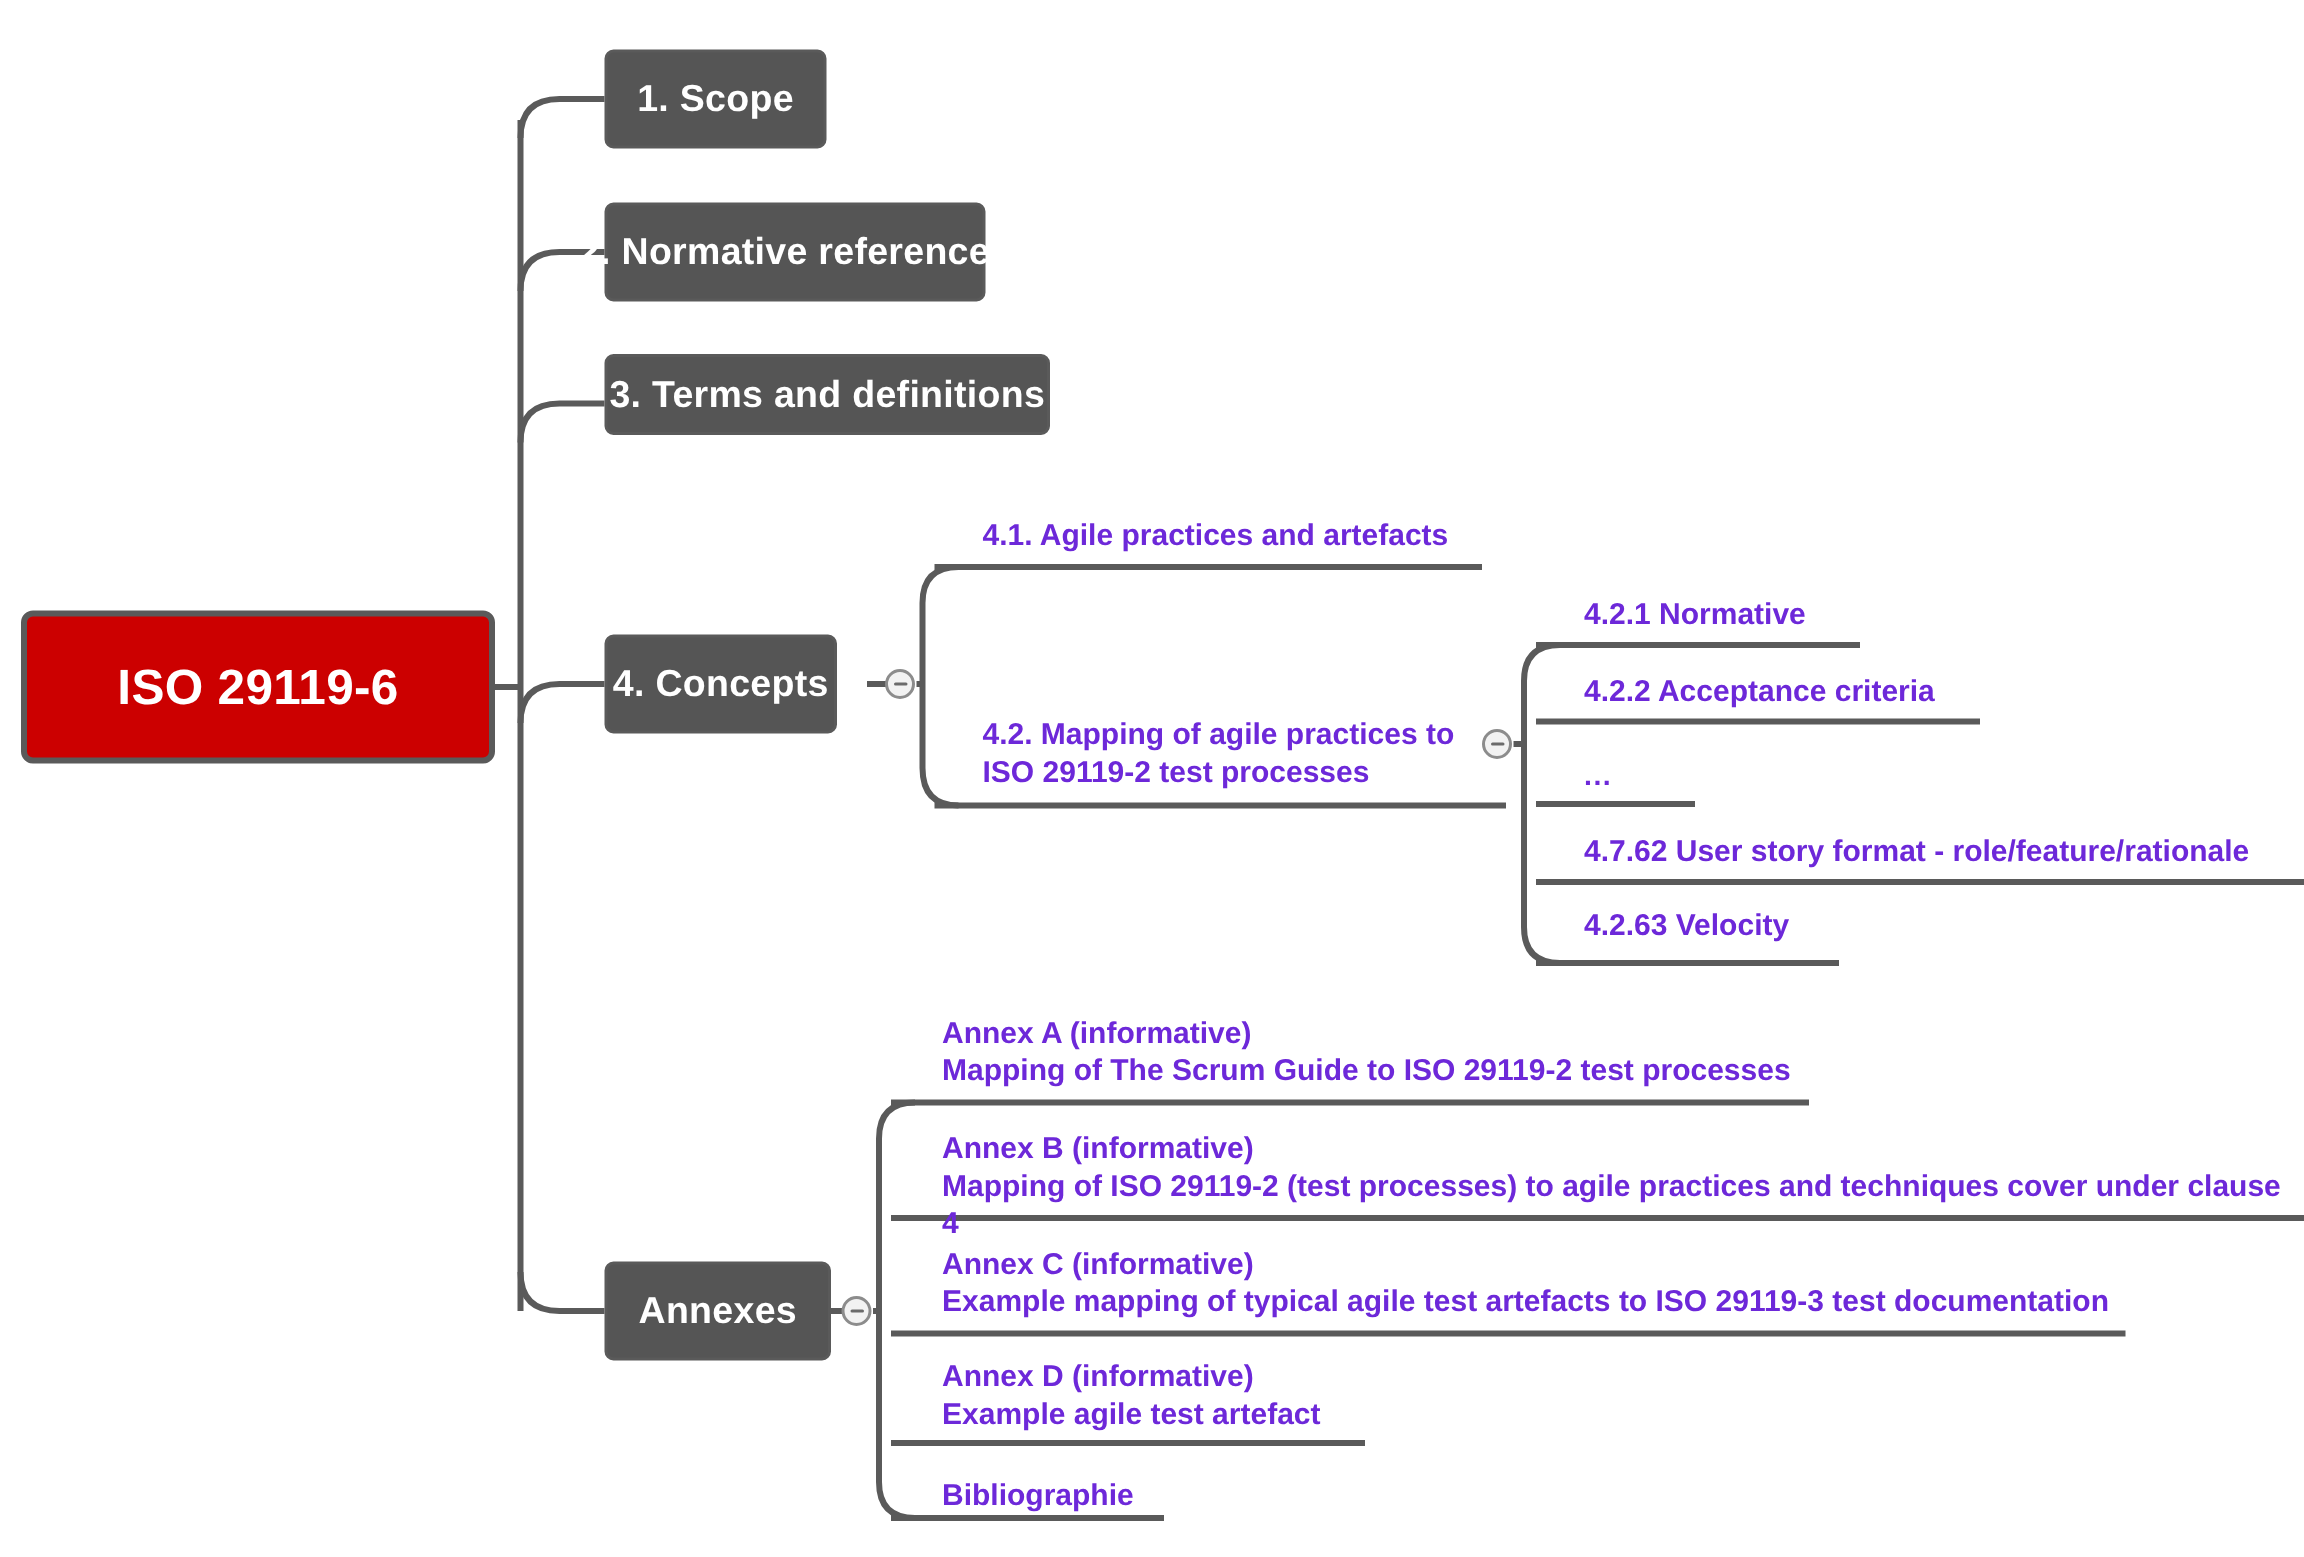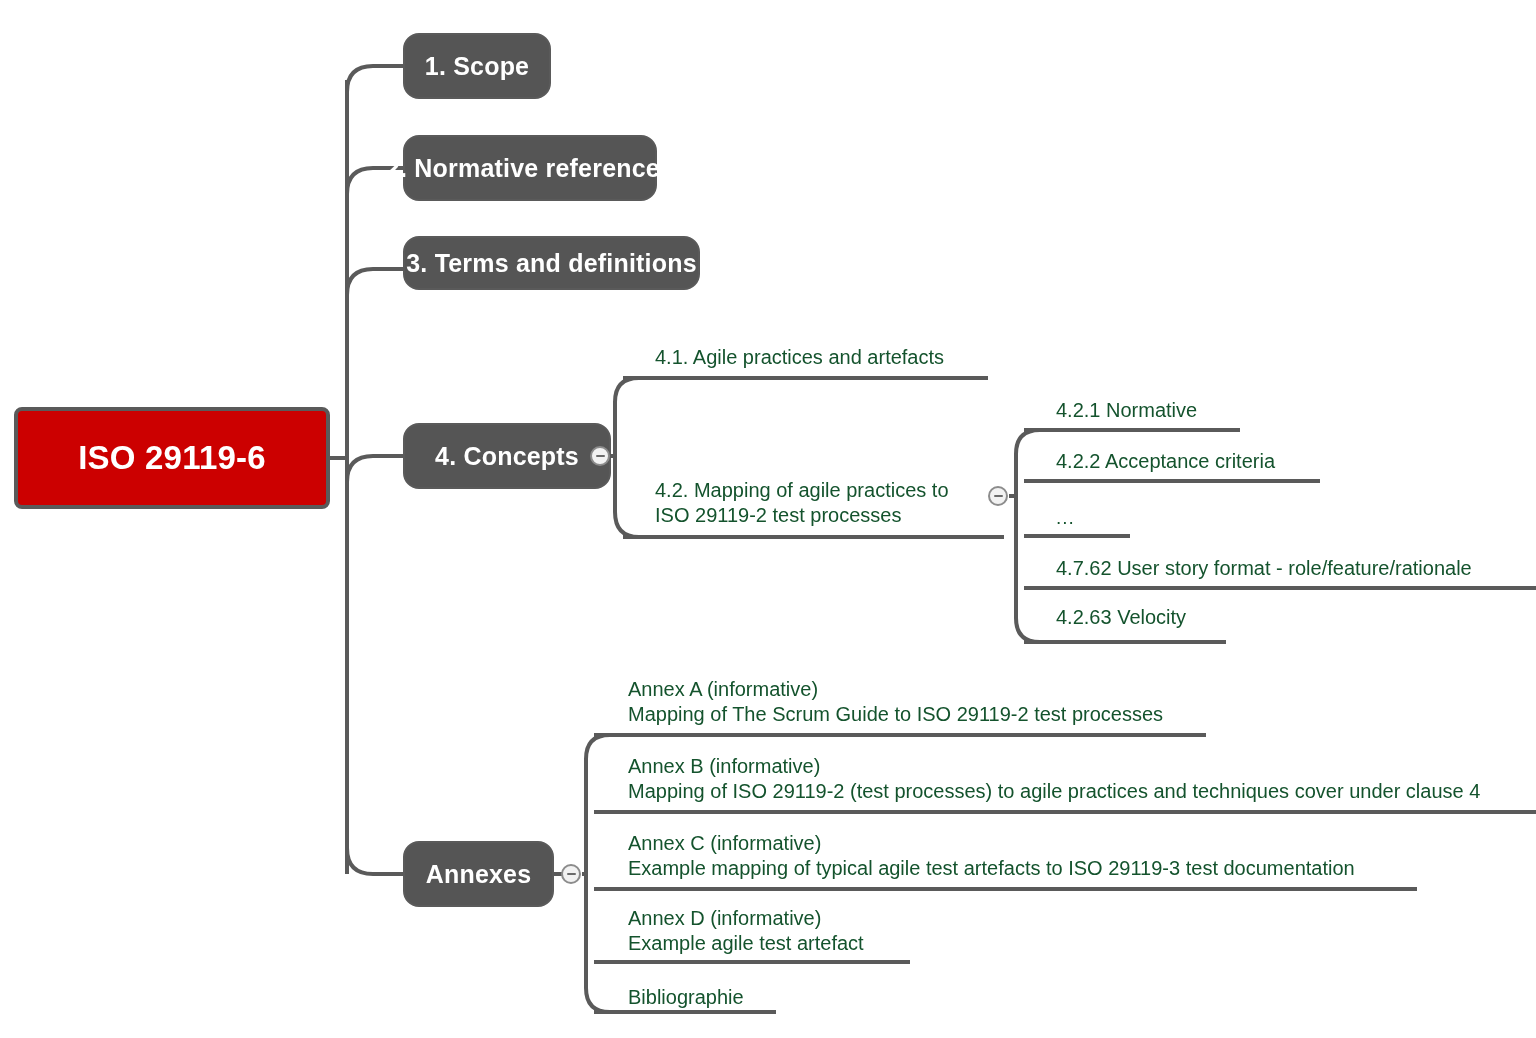--- a/index.html
+++ b/index.html
@@ -26,21 +26,21 @@
     pointer-events: none;
   }
 
   
   .node-box {
     position: absolute;
     box-sizing: border-box;
     display: flex;
     align-items: center;
     justify-content: center;
-    border-radius: 16px;
+    border-radius: 6px;
     color: #ffffff;
     text-align: center;
     letter-spacing: 0.2px;
     white-space: nowrap;
   }
   .node-root {
     background: #cc0000;
     border: 4px solid #5a5a5a;
     border-radius: 8px;
     font-size: 33px;
@@ -49,23 +49,23 @@
   .node-branch {
     background: #555555;
     border: 2px solid #5a5a5a;
     font-size: 25px;
     font-weight: bold;
   }
 
   
   .leaf {
     position: absolute;
-    color: #14532d;
+    color: #6d28d9;
     font-size: 20px;
-    font-weight: normal;
+    font-weight: bold;
     line-height: 25px;
     white-space: pre-line;
   }
   .leaf.ellipsis {
     font-size: 19px;
     letter-spacing: 1px;
   }
 
   
   .toggle {
@@ -143,21 +143,21 @@
   </svg>
 
   <div class="node-box node-root" style="left:14px; top:407px; width:316px; height:102px;">ISO 29119-6</div>
 
   <div class="node-box node-branch" style="left:403px; top:33px; width:148px; height:66px;">1. Scope</div>
 
   <div class="node-box node-branch" style="left:403px; top:135px; width:254px; height:66px;">2. Normative references</div>
 
   <div class="node-box node-branch" style="left:403px; top:236px; width:297px; height:54px;">3. Terms and definitions</div>
 
-  <div class="node-box node-branch" style="left:403px; top:423px; width:208px; height:66px;">4. Concepts</div>
+  <div class="node-box node-branch" style="left:403px; top:423px; width:155px; height:66px;">4. Concepts</div>
 
   <div class="node-box node-branch" style="left:403px; top:841px; width:151px; height:66px;">Annexes</div>
 
   <div class="toggle" style="left:590px; top:446px;">
     <span class="bar"></span>
   </div>
 
   <div class="toggle" style="left:988px; top:486px;">
     <span class="bar"></span>
   </div>

